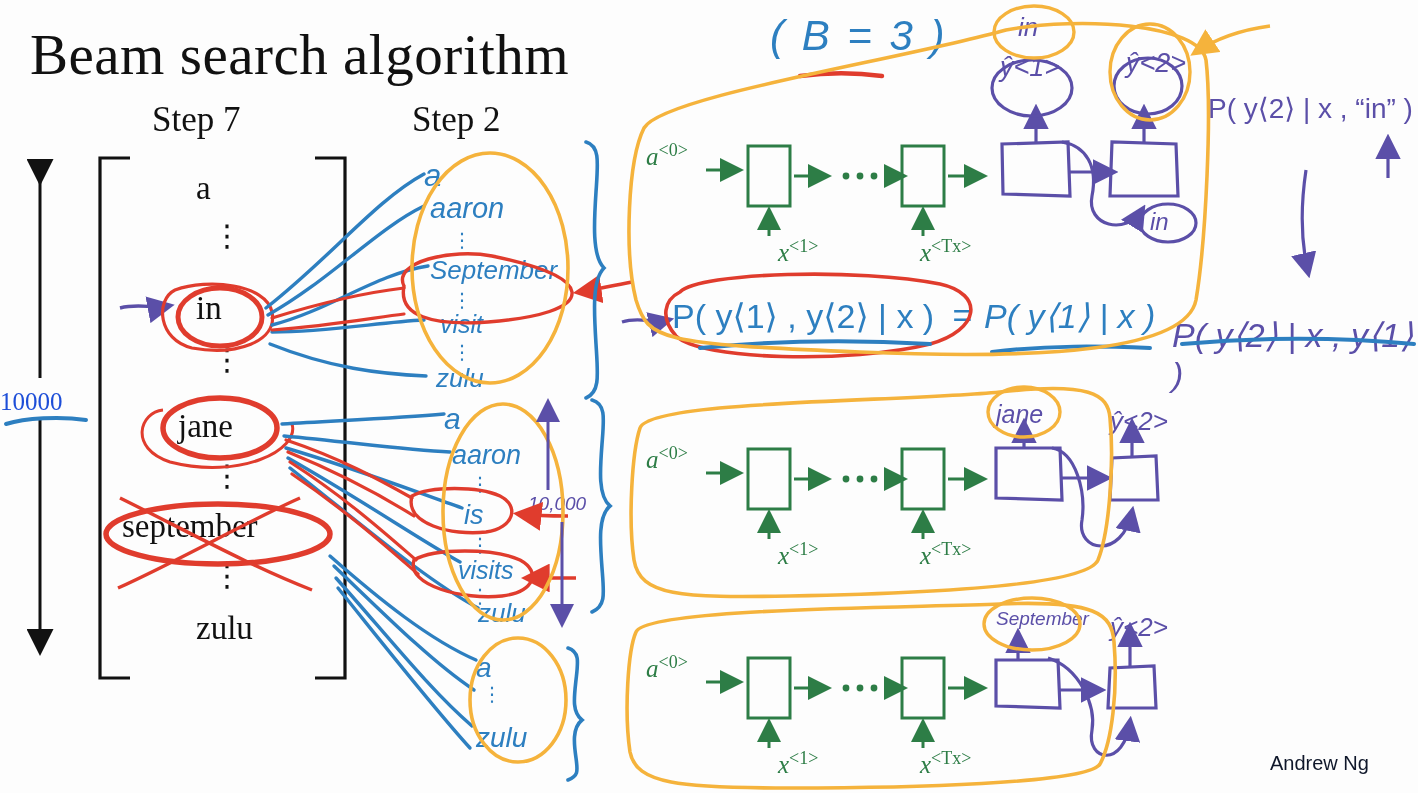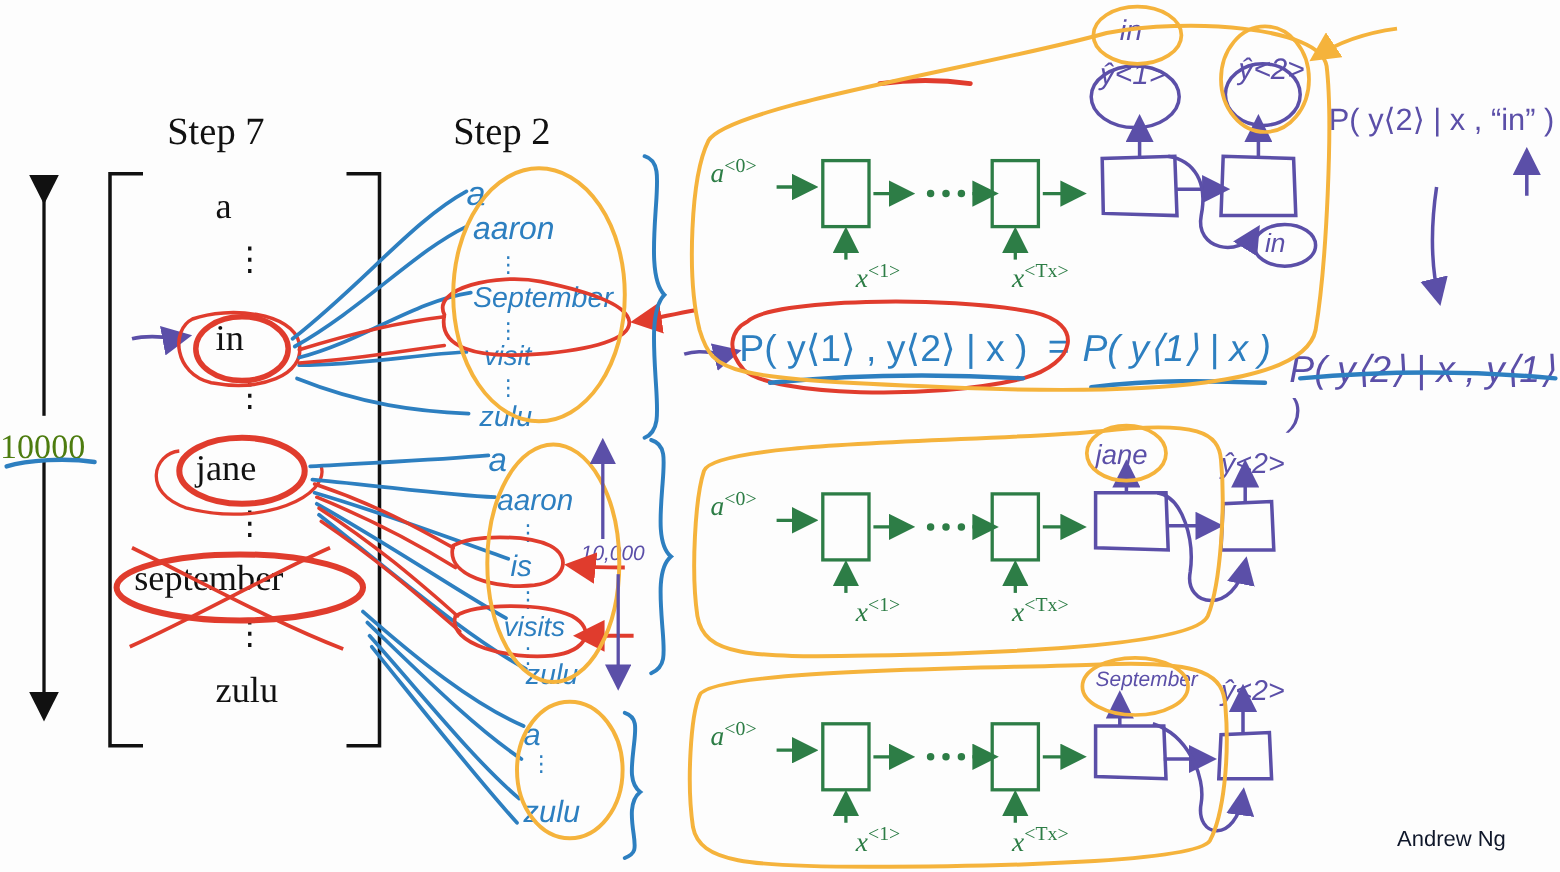--- a/index.html
+++ b/index.html
@@ -11,34 +11,35 @@
   #title{left:30px;top:22px;font-size:57px;color:#111;letter-spacing:.5px;}
   .steplbl{font-size:35px;color:#111;}
   #step1{left:152px;top:100px;}
   #step2{left:412px;top:100px;}
   .vocab{font-size:33px;color:#111;}
   #w-a{left:196px;top:170px;}
   #w-in{left:196px;top:290px;}
   #w-jane{left:178px;top:408px;}
   #w-september{left:122px;top:508px;}
   #w-zulu{left:196px;top:610px;}
-  #lbl10000{left:0px;top:388px;font-size:31px;color:#4d7c0f;}
+  #lbl10000{left:0px;top:388px;font-size:25px;color:#1d4ed8;}
   #signature{left:1270px;top:752px;font-size:20px;color:#0f172a;font-family:"Liberation Sans",sans-serif;}
   .dots{position:absolute;font-size:30px;color:#111;line-height:.55;text-align:center;}
   .grn{position:absolute;color:#2d7d46;font-family:"Liberation Serif",serif;font-style:italic;font-size:25px;}
   .grn .ang{font-style:normal;font-size:.72em;vertical-align:super;}
   .blu-hand{position:absolute;color:#2d7fc0;font-family:"Liberation Sans",sans-serif;}
   .red-hand{position:absolute;color:#e03c2d;font-family:"Liberation Sans",sans-serif;}
   .pur-hand{position:absolute;color:#5b4fa8;font-family:"Liberation Sans",sans-serif;}
 </style>
 </head>
 <body>
 
 <div id="slide">
 
+  <div class="txt" id="title">Beam search algorithm</div>
   <div class="txt steplbl" id="step1">Step 7</div>
   <div class="txt steplbl" id="step2">Step 2</div>
 
   <div class="txt vocab" id="w-a">a</div>
   <div class="txt vocab" id="w-in">in</div>
   <div class="txt vocab" id="w-jane">jane</div>
   <div class="txt vocab" id="w-september">september</div>
   <div class="txt vocab" id="w-zulu">zulu</div>
 
   <div class="dots" style="left:212px;top:228px;">⋮</div>
@@ -72,20 +73,21 @@
   <div class="grn" style="left:646px;top:652px;">
     <span>a</span><span class="ang">&lt;0&gt;</span>
   </div>
   <div class="grn" style="left:778px;top:748px;">
     <span>x</span><span class="ang">&lt;1&gt;</span>
   </div>
   <div class="grn" style="left:920px;top:748px;">
     <span>x</span><span class="ang">&lt;Tx&gt;</span>
   </div>
 
+  <div class="blu-hand" id="beta" style="left:770px;top:12px;font-size:42px;font-style:italic;letter-spacing:3px;">( B = 3 )</div>
 
   <div class="blu-hand" style="left:424px;top:158px;font-size:31px;font-style:italic;">a</div>
   <div class="blu-hand" style="left:430px;top:192px;font-size:29px;font-style:italic;">aaron</div>
   <div class="blu-hand" style="left:452px;top:228px;font-size:20px;">⋮</div>
   <div class="blu-hand" style="left:430px;top:255px;font-size:26px;font-style:italic;">September</div>
   <div class="blu-hand" style="left:452px;top:288px;font-size:20px;">⋮</div>
   <div class="blu-hand" style="left:440px;top:310px;font-size:25px;font-style:italic;">visit</div>
   <div class="blu-hand" style="left:452px;top:340px;font-size:20px;">⋮</div>
   <div class="blu-hand" style="left:436px;top:363px;font-size:26px;font-style:italic;">zulu</div>
 

